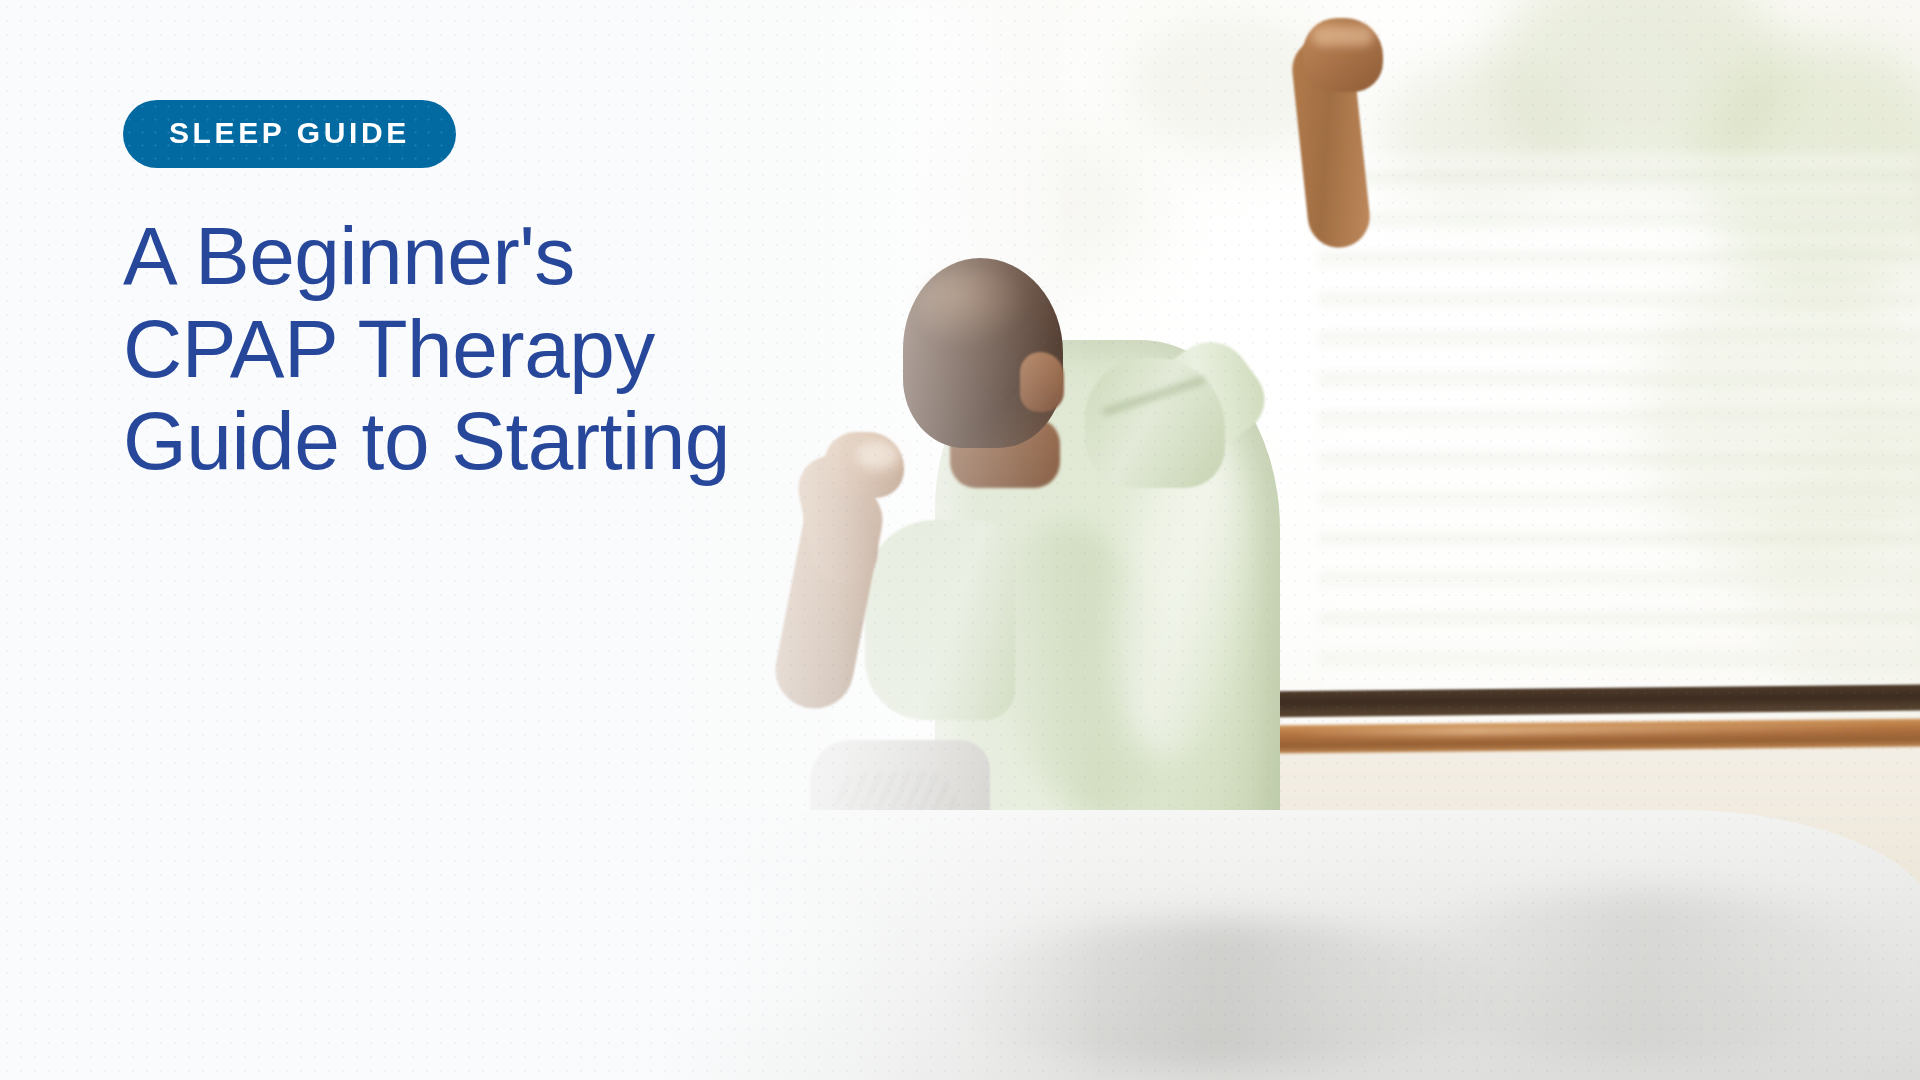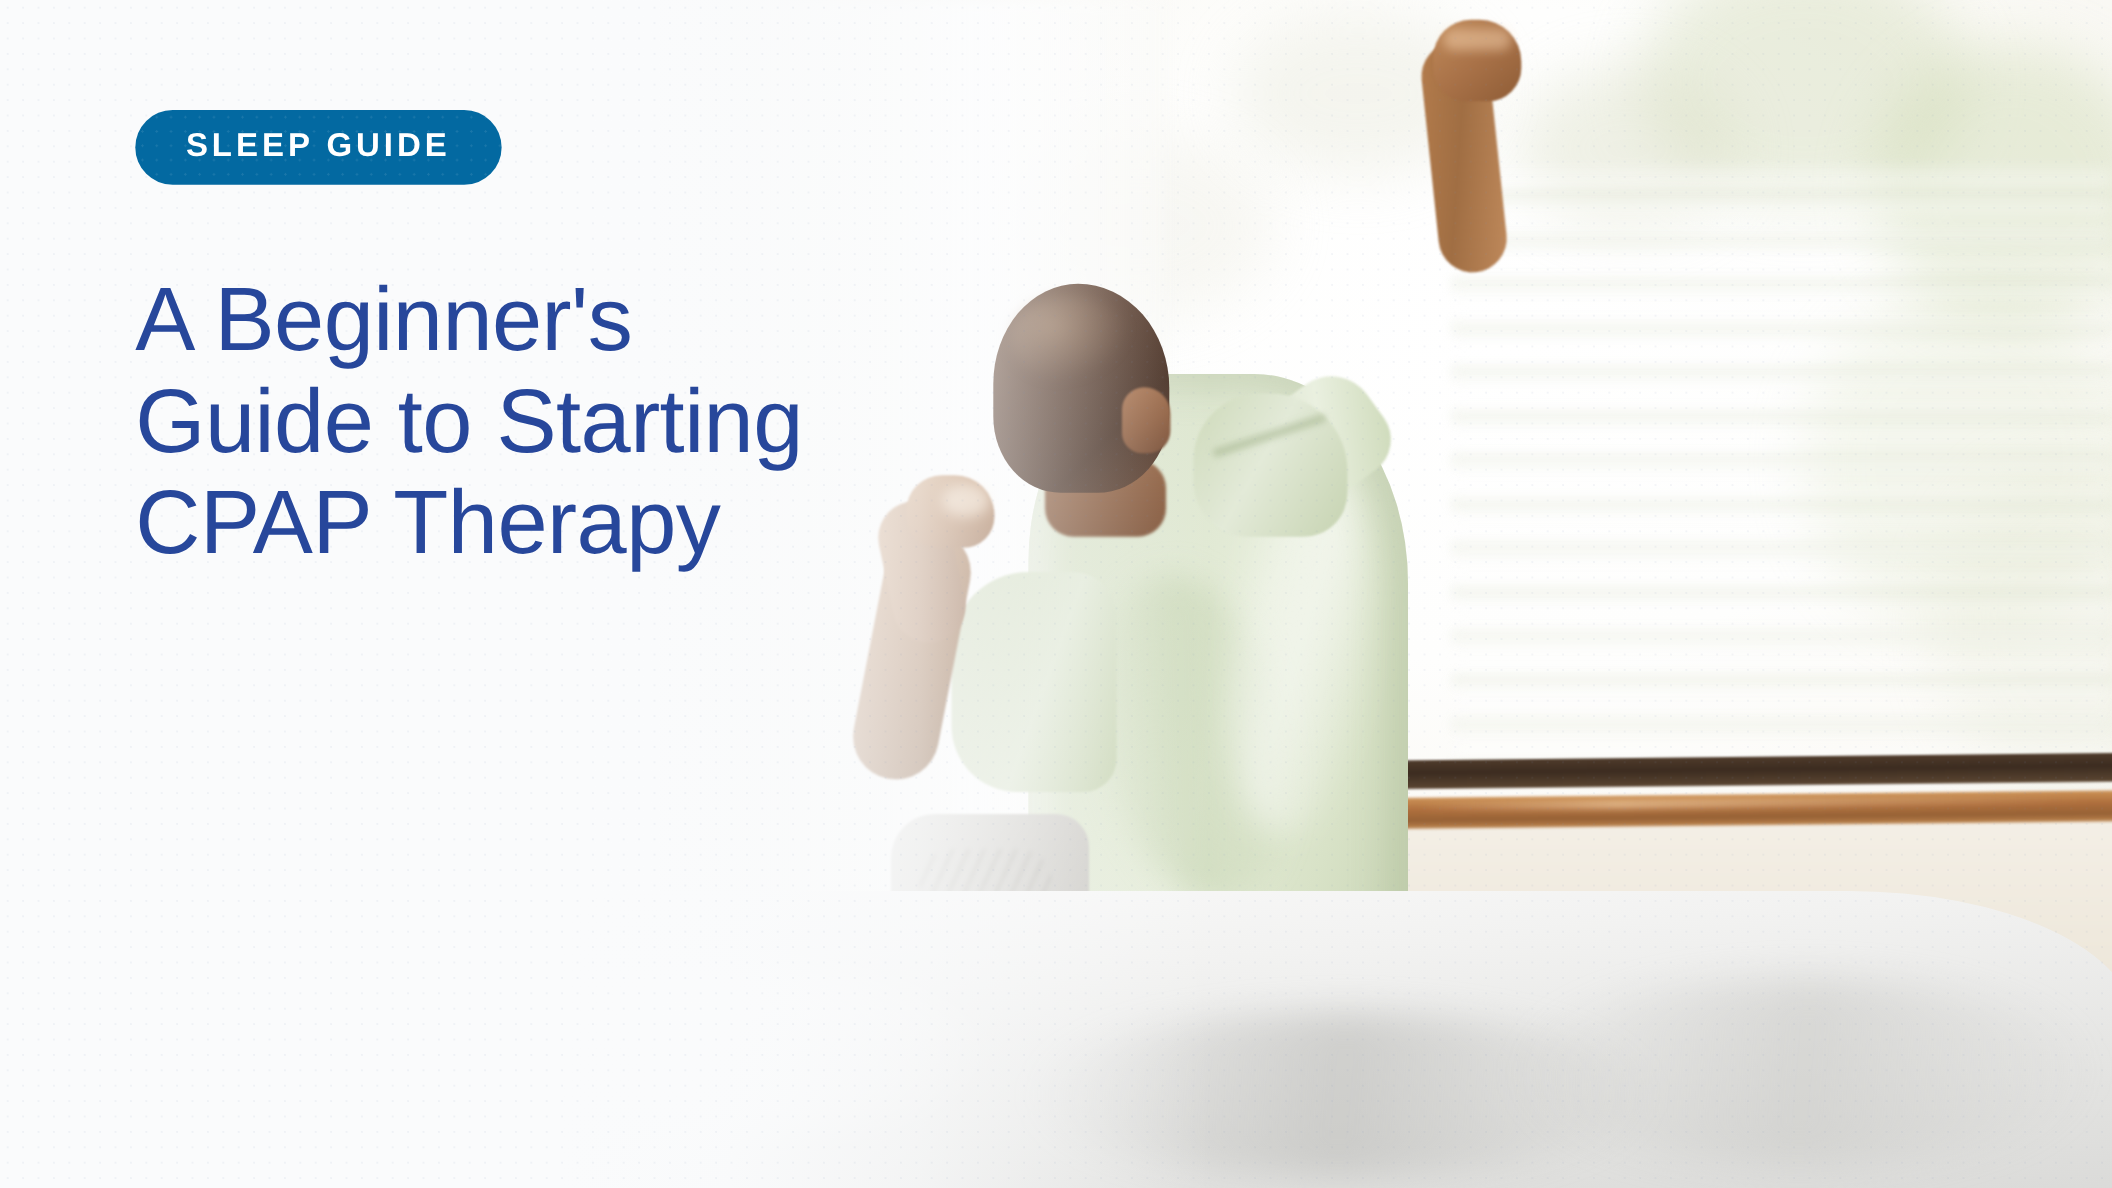--- a/index.html
+++ b/index.html
@@ -454,21 +454,21 @@
   .badge-dots {
     position: absolute;
     left: 0; top: 0; right: 0; bottom: 0;
     background-image: radial-gradient(rgba(255,255,255,.09) 1px, transparent 1.2px);
     background-size: 13px 13px;
     pointer-events: none;
   }
   .badge-label { position: relative; z-index: 2; }
 
   .headline {
-    margin-top: 72px;
+    margin-top: 38px;
     color: #27479b;
     font-size: 82px;
     font-weight: 500;
     line-height: 1.13;
     letter-spacing: -0.5px;
   }
   .headline .ln { display: block; white-space: nowrap; }
 </style>
 </head>
 <body>
@@ -542,19 +542,19 @@
 
   <div class="content">
 
     <div class="badge">
       <span class="badge-dots"></span>
       <span class="badge-label">SLEEP GUIDE</span>
     </div>
 
     <h1 class="headline">
       <span class="ln">A Beginner's</span>
+      <span class="ln">CPAP Therapy</span>
       <span class="ln">Guide to Starting</span>
-      <span class="ln">CPAP Therapy</span>
     </h1>
 
   </div>
 
 </div>
 
 </body></html>

